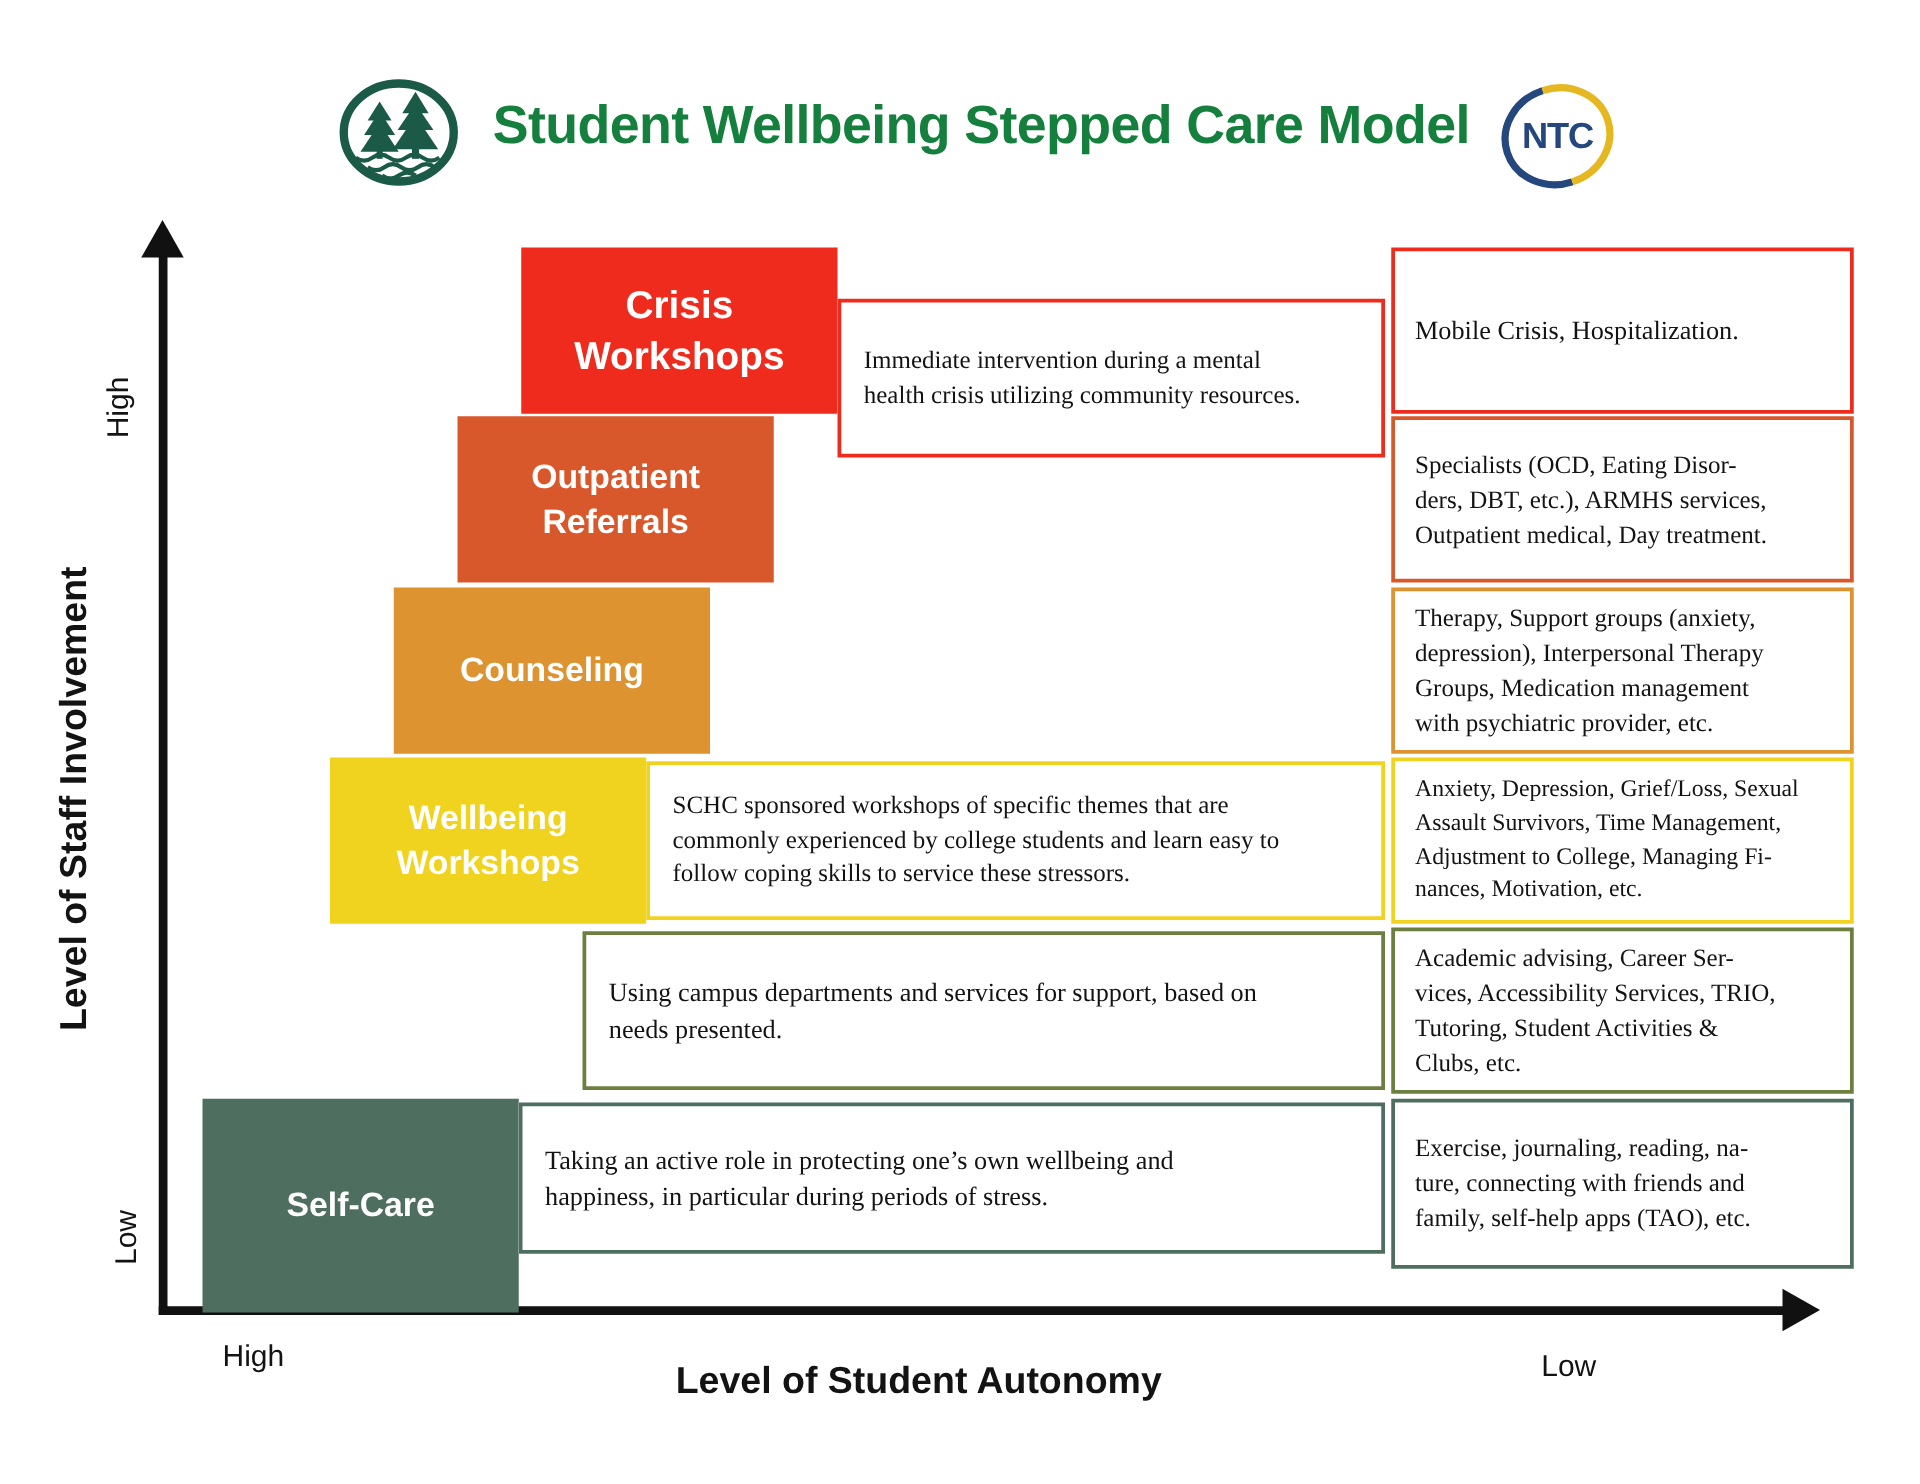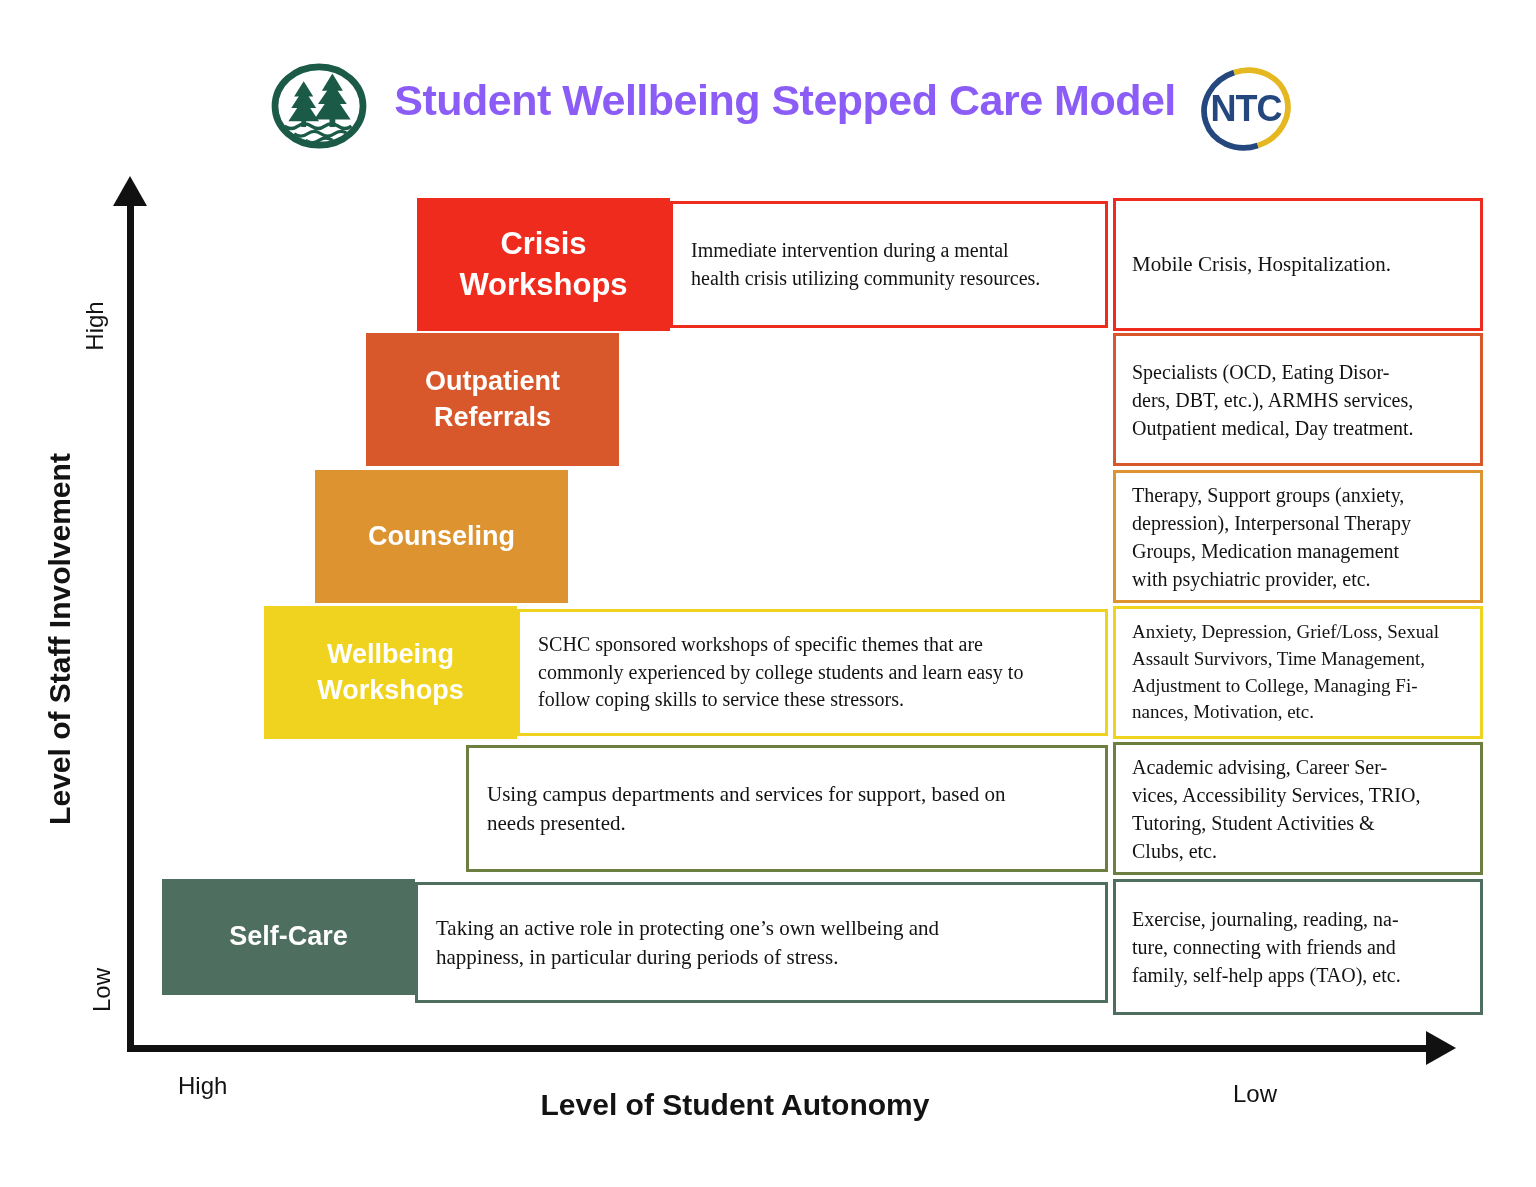--- a/index.html
+++ b/index.html
@@ -12,27 +12,27 @@
     color:#131313;
   }
   .abs{position:absolute;}
 
   
   .logo-pines{left:270px;top:62px;width:98px;height:88px;}
   .page-title{
     left:380px;top:76px;width:810px;
     text-align:center;
     font-size:43px;font-weight:bold;letter-spacing:-0.5px;
-    color:#8b5cf6;
+    color:#15803d;
   }
   .logo-ntc{left:1198px;top:64px;width:96px;height:90px;}
   .logo-ntc .ntc-text{
     position:absolute;left:0;top:0;width:96px;height:90px;
     display:flex;align-items:center;justify-content:center;
-    font-size:36px;font-weight:bold;color:#24477e;letter-spacing:-1px;
+    font-size:29px;font-weight:bold;color:#24477e;letter-spacing:-1px;
   }
 
   
   .y-line{left:127px;top:202px;width:7px;height:850px;background:#111;}
   .y-arrow{left:113px;top:176px;width:0;height:0;
     border-left:17px solid transparent;border-right:17px solid transparent;
     border-bottom:30px solid #111;}
   .x-line{left:127px;top:1045px;width:1304px;height:7px;background:#111;}
   .x-arrow{left:1426px;top:1031px;width:0;height:0;
     border-top:17px solid transparent;border-bottom:17px solid transparent;
@@ -67,32 +67,32 @@
     display:flex;align-items:center;
     font-family:"Liberation Serif", serif;
     white-space:pre-line;
     color:#131313;
   }
   .row .desc{top:3px;height:127px;padding:0 8px 0 18px;font-size:20px;line-height:1.38;}
   .row .examples{top:0;height:133px;left:1113px;width:370px;
     padding:0 8px 0 16px;font-size:20px;line-height:1.4;}
 
   .row-0{top:198px;} .row-0 .label{left:417px;font-size:31px;}
-                     .row-0 .desc{left:670px;width:438px;}
+                     .row-0 .desc{left:670px;width:438px;margin-top:38px;}
                      .row-0 .examples{font-size:21px;}
   .row-1{top:333px;} .row-1 .label{left:366px;}
                      .row-1 .desc{left:619px;width:489px;font-size:21px;}
   .row-2{top:470px;} .row-2 .label{left:315px;}
                      .row-2 .desc{left:568px;width:540px;font-size:18px;padding-left:16px;}
   .row-3{top:606px;} .row-3 .label{left:264px;}
                      .row-3 .desc{left:517px;width:591px;}
                      .row-3 .examples{font-size:19px;}
   .row-4{top:742px;} .row-4 .label{left:213px;}
                      .row-4 .desc{left:466px;width:642px;font-size:21px;}
-  .row-5{top:879px;} .row-5 .label{left:162px;height:116px;}
+  .row-5{top:879px;} .row-5 .label{left:162px;height:171px;}
                      .row-5 .desc{left:415px;width:693px;font-size:21px;height:121px;}
                      .row-5 .examples{height:136px;}
 </style>
 </head>
 <body>
 
 <div class="abs logo-pines">
   <svg width="98" height="88" viewBox="0 0 100 92">
     <defs>
       <clipPath id="ovalClip">

